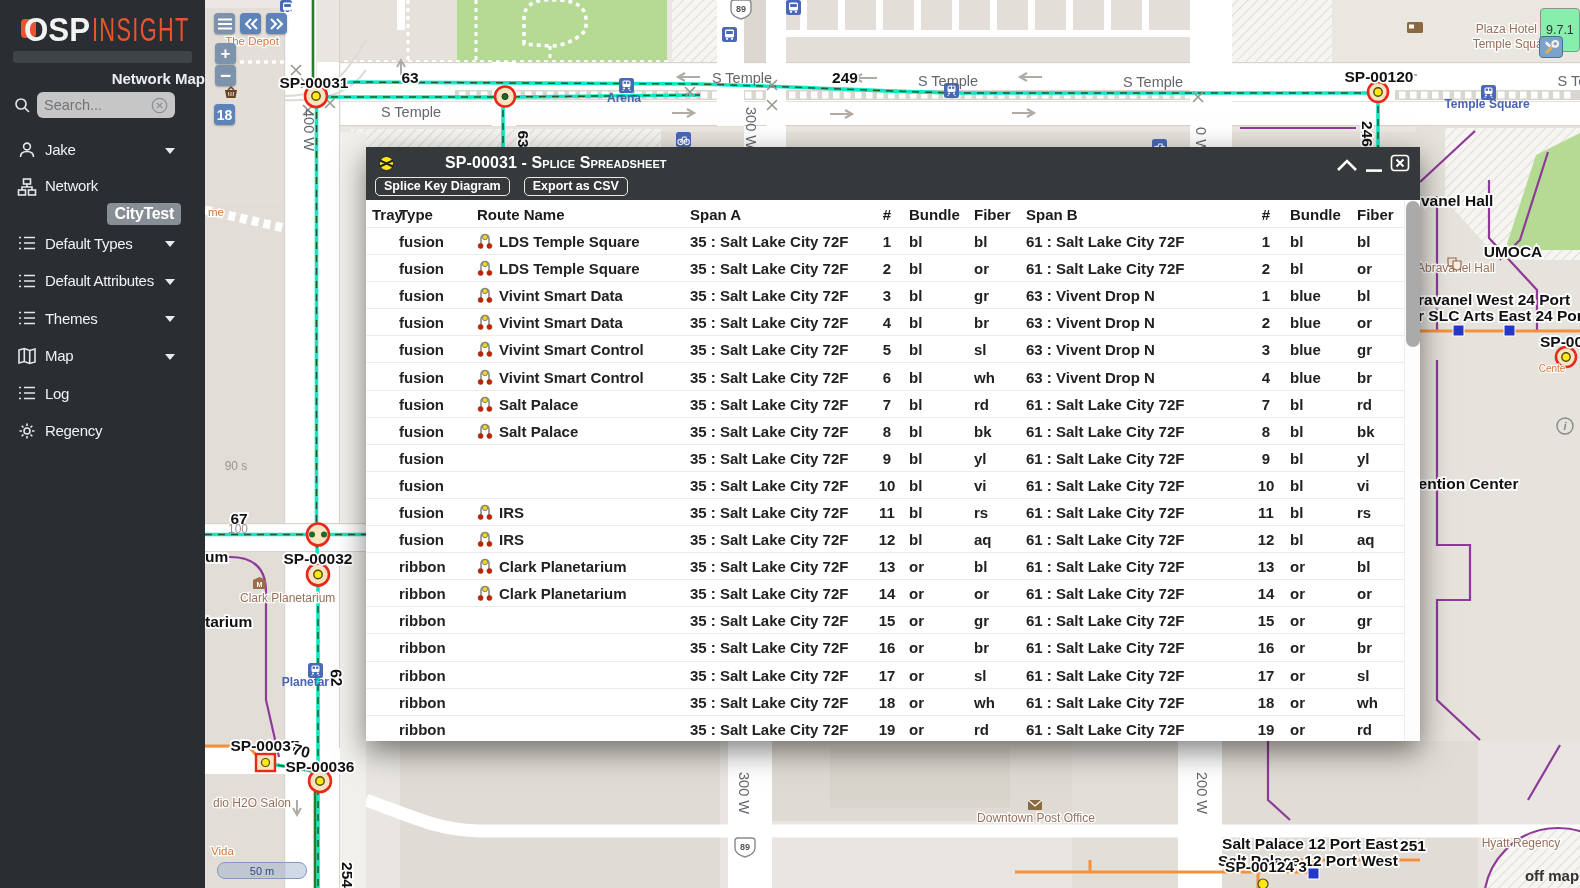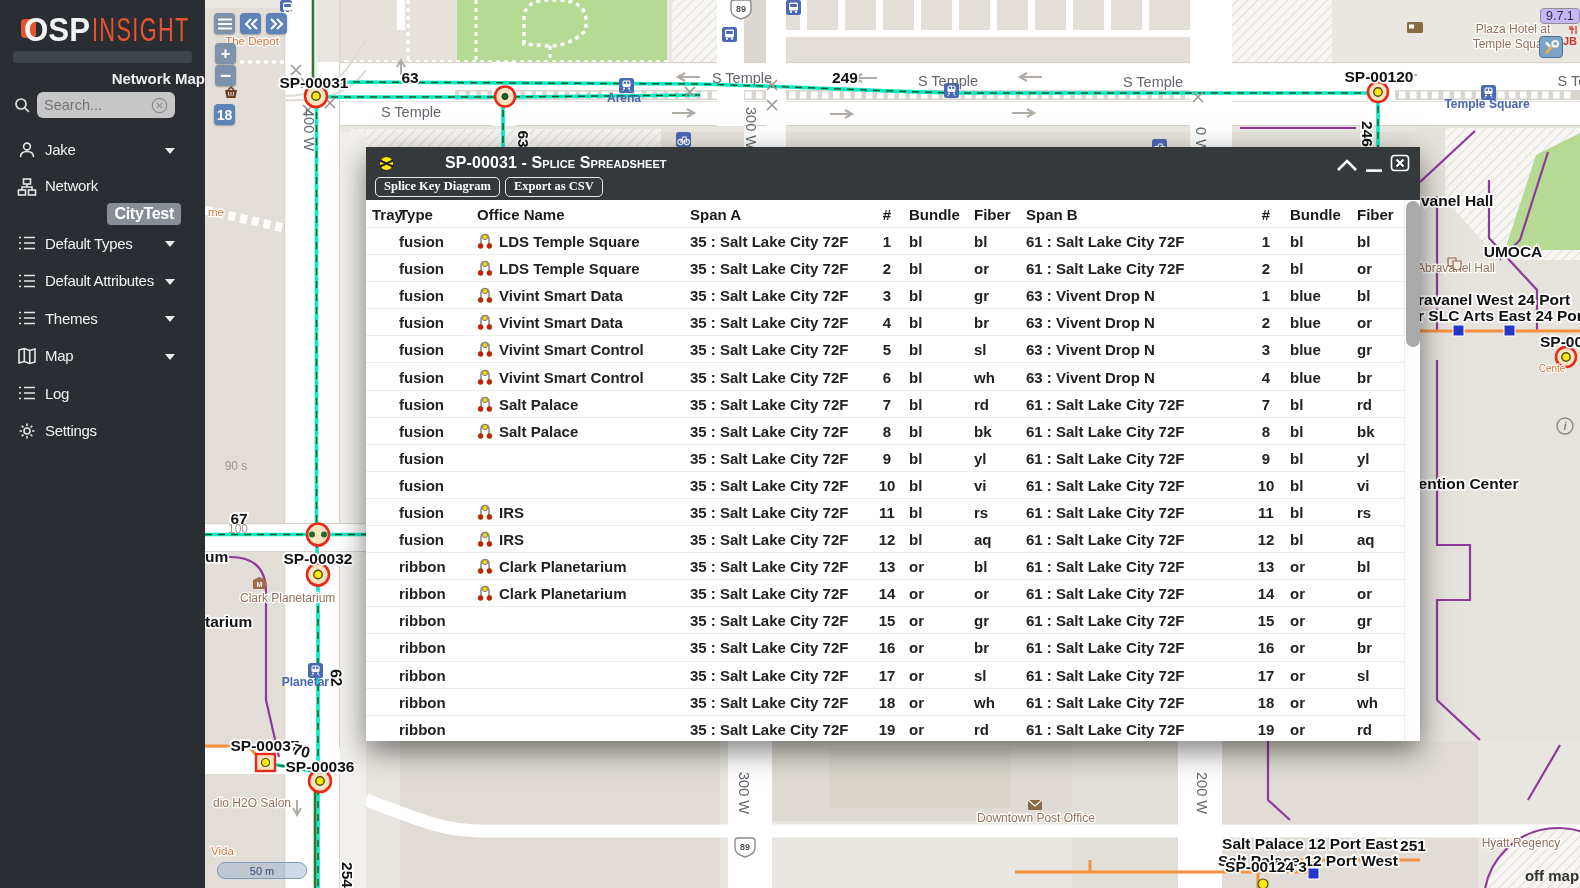--- a/index.html
+++ b/index.html
@@ -37,36 +37,36 @@
   border-left:5.5px solid transparent; border-right:5.5px solid transparent; border-top:6.5px solid #e8eaec; }
 .badge { position:absolute; right:24px; top:34px; background:#878e95; color:#fff; font-size:16px; font-weight:bold;
   padding:2px 7px; border-radius:4px; }
 
 
 .mbtns-layer { position:absolute; left:0; top:0; }
 .sqbtn { position:absolute; width:21px; height:21px; background:#5d83b8; border-radius:4px; color:#fff;
   display:flex; align-items:center; justify-content:center; box-shadow:0 1px 2px rgba(0,0,0,.3); }
 .sqbtn.gray { background:#7c93ab; }
 #basket { position:absolute; left:224px; top:85px; }
-#verbadge { position:absolute; left:1540px; top:8px; background:#c4b5fd; border:1px solid #8f918e; color:#333;
-  font-size:12.5px; padding:0px 5px; border-radius:4px; }
+#verbadge { position:absolute; left:1540px; top:8px; background:#86efac; border:1px solid #8f918e; color:#333;
+  font-size:12.5px; padding:14px 5px; border-radius:4px; }
 #toolsbtn { position:absolute; left:1539px; top:36px; width:24px; height:22px; background:#7ba3c8; border:1px solid #4a6f96;
   border-radius:4px; display:flex; align-items:center; justify-content:center; }
 #scalebar { position:absolute; left:217px; top:862px; width:90px; height:17px; background:rgba(150,170,200,.45);
   border:1.5px solid #7d9cc0; border-radius:8px; color:#2f4f7d; font-size:11px; display:flex; align-items:center; justify-content:center; }
 
 
 #modal { position:absolute; left:366px; top:147px; width:1054px; height:594px; background:#fff;
   box-shadow:0 10px 28px rgba(0,0,0,.5); }
 #mhead { position:absolute; left:0; top:0; width:100%; height:53px; background:#35393c; }
 #mtitlerow { display:flex; align-items:center; padding:7px 0 0 12px; }
 #mtitle { color:#fff; font-weight:bold; font-size:16px; letter-spacing:.1px;margin-left:41px; }
 #mtitle .sc { font-variant:small-caps; }
 #mctrl { position:absolute; right:10px; top:7px; display:flex; align-items:flex-end; gap:6px; }
-#mbtns { display:flex; gap:5px; padding:5px 0 0 9px;font-family:Liberation Serif, serif; }
+#mbtns { display:flex; gap:14px; padding:5px 0 0 9px; }
 .mbtn { border:1.5px solid #e9e9e9; border-radius:5px; color:#fff; font-weight:bold; font-size:12.5px;
   padding:1px 8px 2px; background:#35393c; }
 #mbody { position:absolute; left:0; top:53px; width:1038px; height:541px; background:#fff; overflow:hidden; }
 #mscroll { position:absolute; right:0; top:53px; width:16px; height:541px; background:#fdfdfd; border-left:1px solid #eee; }
 #mthumb { position:absolute; left:1px; top:1px; width:14px; height:146px; background:#aaaaaa; border-radius:7px; }
 .trow { position:relative; height:27.1px; border-bottom:1px solid #ececec; font-weight:bold; font-size:15px; color:#222; }
 .trow.thead { height:28px; color:#1a1a1a; }
 .trow > div { position:absolute; top:50%; transform:translateY(-50%); white-space:nowrap; }
 .c-tray { left:6px; } .c-type { left:33px; } .c-route { left:111px; display:flex; align-items:center; }
 .c-route .ricon { margin-right:6px; }
@@ -567,21 +567,21 @@
               <path d="M2 4.5 L4 4.5 M2 10 L4 10 M2 15.5 L4 15.5" fill="none" stroke="#e4e6e8" stroke-width="1.6"></path>
               <path d="M7 4.5 L18 4.5 M7 10 L18 10 M7 15.5 L18 15.5" fill="none" stroke="#e4e6e8" stroke-width="1.6"></path>
             </svg></span>
           <span class="mlb">Log</span>
         </div>
 <div class="mi">
           <span class="mic"><svg width="20" height="20" viewBox="0 0 20 20">
               <circle cx="10" cy="10" r="3" fill="none" stroke="#e4e6e8" stroke-width="1.6"></circle>
               <path d="M10 2.5 L10 5 M10 15 L10 17.5 M2.5 10 L5 10 M15 10 L17.5 10 M4.7 4.7 L6.5 6.5 M13.5 13.5 L15.3 15.3 M15.3 4.7 L13.5 6.5 M6.5 13.5 L4.7 15.3" fill="none" stroke="#e4e6e8" stroke-width="1.6"></path>
             </svg></span>
-          <span class="mlb">Settings</span>
+          <span class="mlb">Regency</span>
         </div>
       </div>
 </div>
 
 <div id="modal">
   <div id="mhead">
     <div id="mtitlerow">
       <svg width="17" height="17" viewBox="0 0 17 17" style="margin-right:9px">
         <circle cx="8.5" cy="8.5" r="7" fill="#ffe714" stroke="#222" stroke-width="1"></circle>
         <path d="M2 5.5 L8.5 8.5 L15 5.5 M2 11.5 L8.5 8.5 L15 11.5" stroke="#222" stroke-width="2" fill="none"></path>
@@ -602,21 +602,21 @@
     </div>
     <div id="mbtns">
       <div class="mbtn">Splice Key Diagram</div>
       <div class="mbtn">Export as CSV</div>
     </div>
   </div>
   <div id="mbody">
     <div class="trow thead">
       <div class="c-tray">Tray</div>
       <div class="c-type">Type</div>
-      <div class="c-route">Office Name</div>
+      <div class="c-route">Route Name</div>
       <div class="c-spana">Span A</div>
       <div class="c-n1">#</div>
       <div class="c-b1">Bundle</div>
       <div class="c-f1">Fiber</div>
       <div class="c-spanb">Span B</div>
       <div class="c-n2">#</div>
       <div class="c-b2">Bundle</div>
       <div class="c-f2">Fiber</div>
     </div>
 <div class="trow">

